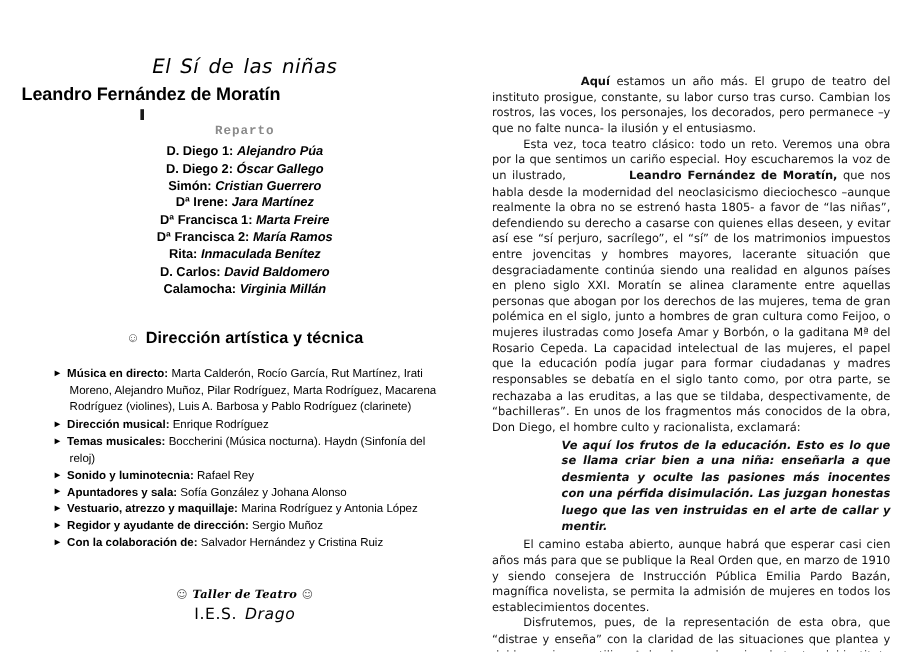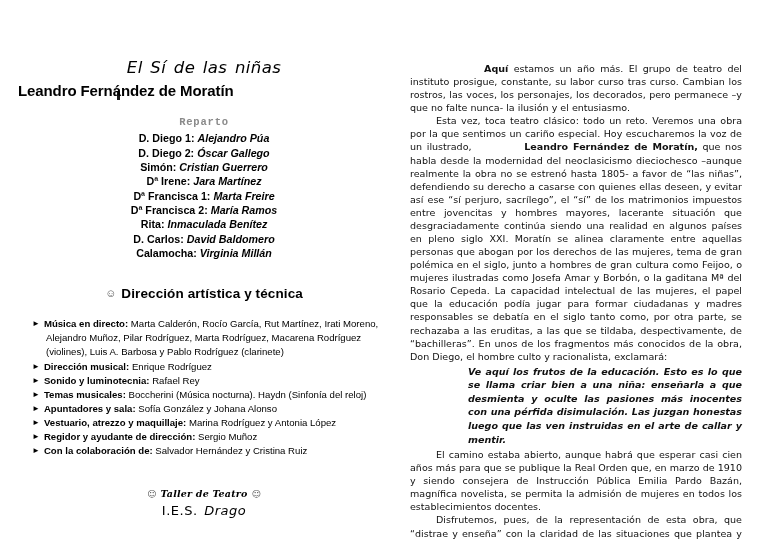--- a/index.html
+++ b/index.html
@@ -18,21 +18,21 @@
     position: relative;
     width: 768px;
     height: 543px;
     background: #ffffff;
   }
 
   
   .left-col {
     position: absolute;
     left: 18px;
-    top: 58px;
+    top: 46px;
     width: 372px;
   }
 
   .play-title {
     text-align: center;
     font-family: "DejaVu Sans", sans-serif;
     font-style: italic;
     font-size: 16.5px;
     letter-spacing: 0.4px;
     word-spacing: 2px;
@@ -91,21 +91,21 @@
     font-weight: normal;
     font-size: 11px;
     color: #555;
     vertical-align: 1px;
     margin-right: 5px;
     letter-spacing: 0;
   }
 
   .crew-list {
     list-style: none;
-    margin: 4px;
+    margin: 16px;
     padding: 0;
   }
   .crew-item {
     font-family: "Liberation Sans", sans-serif;
     font-size: 9.6px;
     line-height: 1.47;
     text-indent: -14px;
     padding-left: 14px;
     margin-left: 10px;
     color: #000;
@@ -217,22 +217,22 @@
       <li class="cast-item"><span>Calamocha:</span> <span class="actor">Virginia Millán</span></li>
     </ul>
 
     <div class="section-heading">
       <span class="smiley">☺</span><span>Dirección artística y técnica</span>
     </div>
 
     <ul class="crew-list">
       <li class="crew-item"><span class="tri">►</span><span class="role">Música en directo:</span> <span>Marta Calderón, Rocío García, Rut Martínez, Irati Moreno, Alejandro Muñoz, Pilar Rodríguez, Marta Rodríguez, Macarena Rodríguez (violines), Luis A. Barbosa y Pablo Rodríguez (clarinete)</span></li>
       <li class="crew-item"><span class="tri">►</span><span class="role">Dirección musical:</span> <span>Enrique Rodríguez</span></li>
+      <li class="crew-item"><span class="tri">►</span><span class="role">Temas musicales:</span> <span>Boccherini (Música nocturna). Haydn (Sinfonía del reloj)</span></li>
       <li class="crew-item"><span class="tri">►</span><span class="role">Sonido y luminotecnia:</span> <span>Rafael Rey</span></li>
-      <li class="crew-item"><span class="tri">►</span><span class="role">Temas musicales:</span> <span>Boccherini (Música nocturna). Haydn (Sinfonía del reloj)</span></li>
       <li class="crew-item"><span class="tri">►</span><span class="role">Apuntadores y sala:</span> <span>Sofía González y Johana Alonso</span></li>
       <li class="crew-item"><span class="tri">►</span><span class="role">Vestuario, atrezzo y maquillaje:</span> <span>Marina Rodríguez y Antonia López</span></li>
       <li class="crew-item"><span class="tri">►</span><span class="role">Regidor y ayudante de dirección:</span> <span>Sergio Muñoz</span></li>
       <li class="crew-item"><span class="tri">►</span><span class="role">Con la colaboración de:</span> <span>Salvador Hernández y Cristina Ruiz</span></li>
     </ul>
 
     <div class="footer-block">
       <div class="taller">
         <span class="smiley">☺</span><span>Taller de Teatro</span><span class="smiley">☺</span>
       </div>

